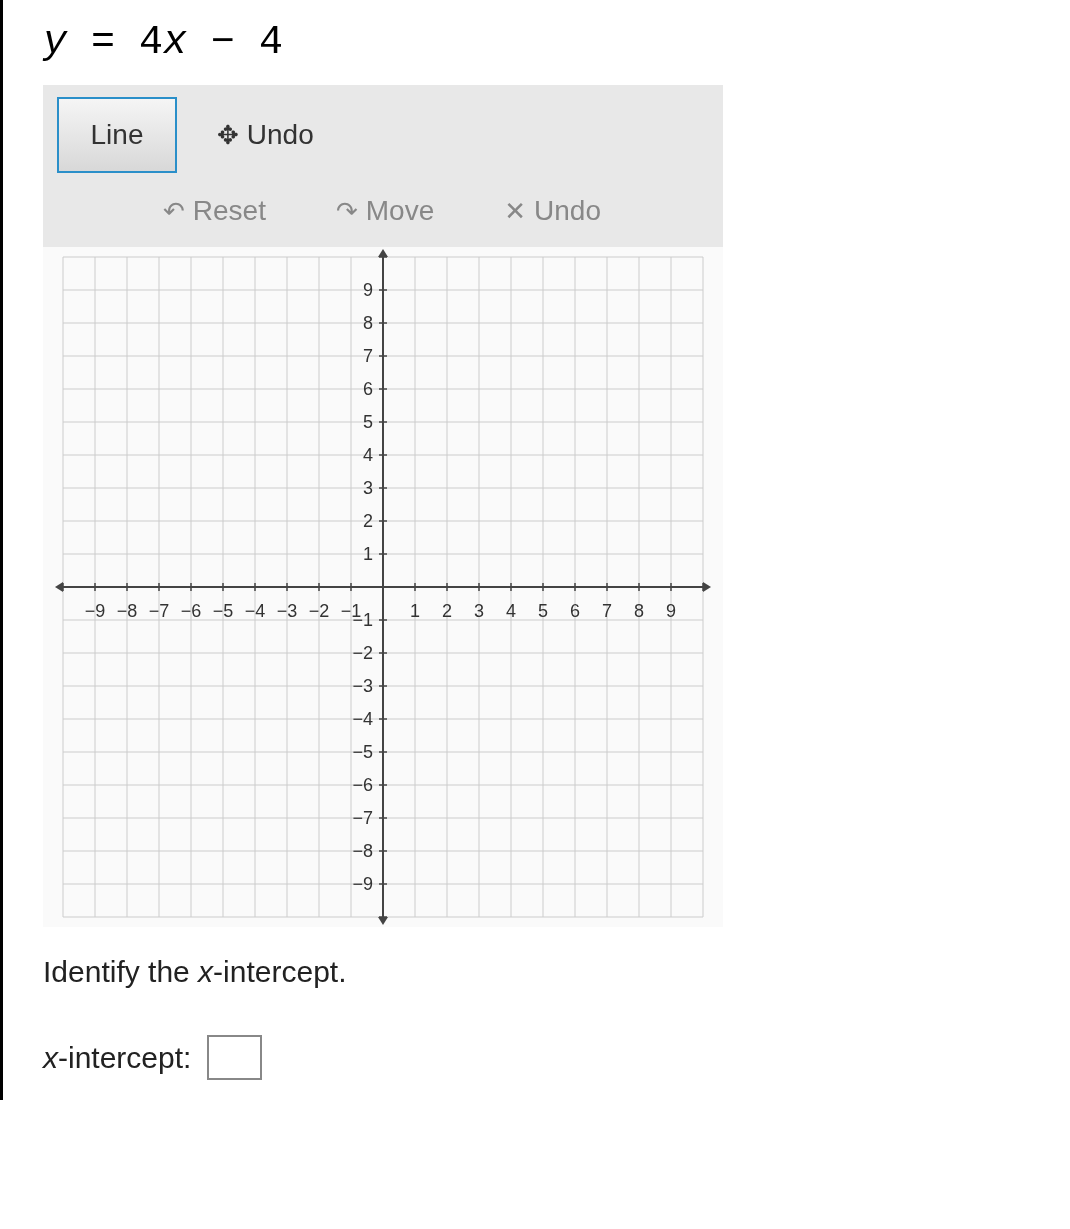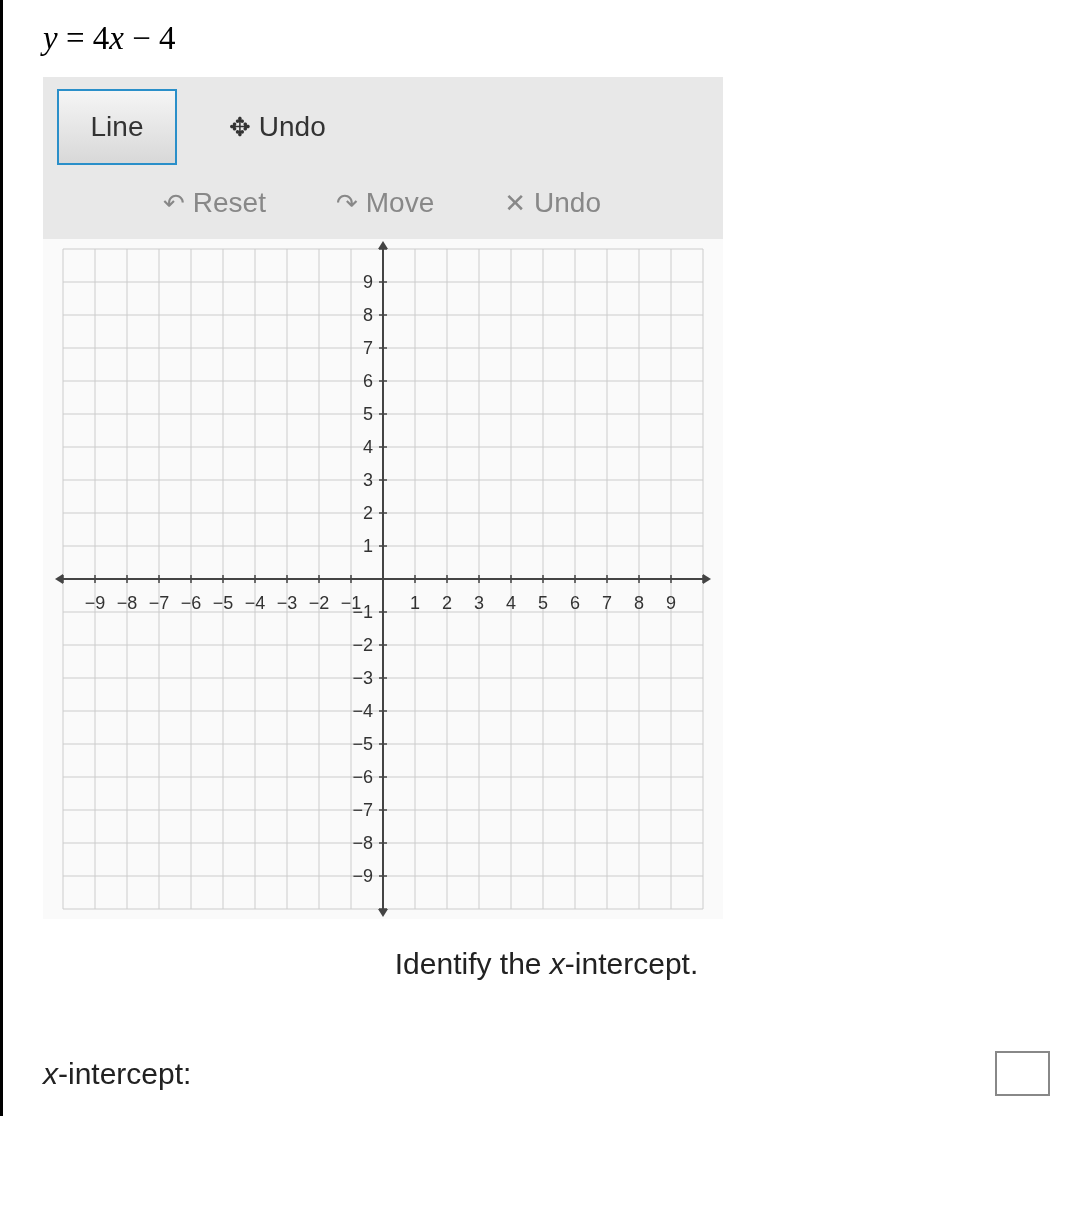--- a/index.html
+++ b/index.html
@@ -7,38 +7,38 @@
       margin: 0;
       padding: 0;
     }
     body {
       font-family: Arial, Helvetica, sans-serif;
       background: #fff;
       padding: 20px 20px 20px 40px;
       border-left: 3px solid #000;
     }
     .equation {
-      font-family: Liberation Serif, serif;
-      font-size: 33px;
+      font-family: Liberation Mono, monospace;
+      font-size: 40px;
       margin-bottom: 20px;
       font-style: italic;
     }
     .equation .num {
       font-style: normal;
     }
     .tool-panel {
       background: #e8e8e8;
       width: 680px;
       padding: 0;
     }
     .tool-row {
       display: flex;
       align-items: center;
       padding: 12px 14px 8px 14px;
-      gap: 24px;
+      gap: 12px;
     }
     .tool-btn {
       display: flex;
       align-items: center;
       justify-content: center;
       gap: 8px;
       font-size: 28px;
       font-family: Arial, Helvetica, sans-serif;
       color: #333;
       padding: 20px 28px;
@@ -83,34 +83,32 @@
     .graph-svg {
       width: 100%;
       height: 100%;
       display: block;
     }
     .prompt {
       font-family: Arial, Helvetica, sans-serif;
       font-size: 30px;
       margin-top: 28px;
       color: #222;
-      text-align: center;
     }
     .prompt .ital {
       font-style: italic;
     }
     .answer-row {
       display: flex;
       align-items: center;
       gap: 16px;
-      margin-top: 70px;
+      margin-top: 46px;
       font-size: 30px;
       font-family: Arial, Helvetica, sans-serif;
       color: #222;
-      justify-content: space-between;
     }
     .answer-row .ital {
       font-style: italic;
     }
     .answer-box {
       width: 55px;
       height: 45px;
       border: 2px solid #888;
       background: #fff;
       font-size: 24px;

